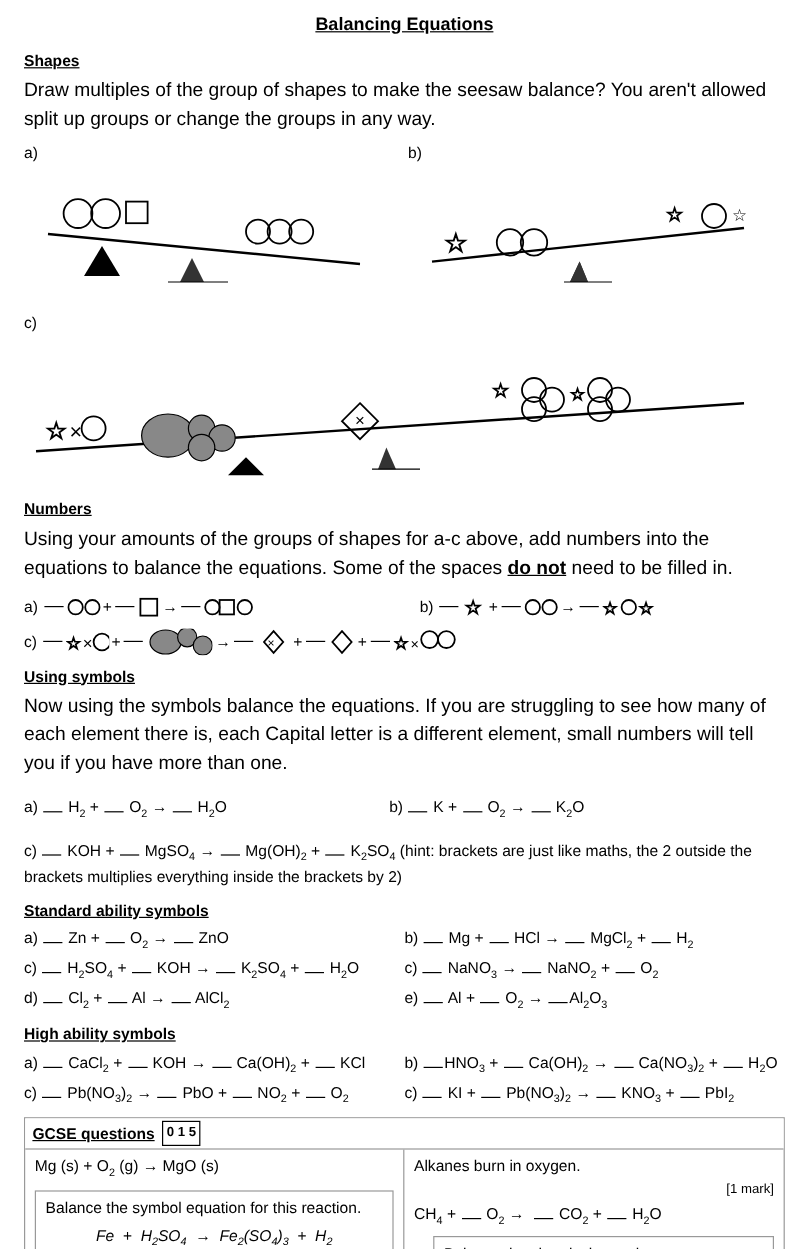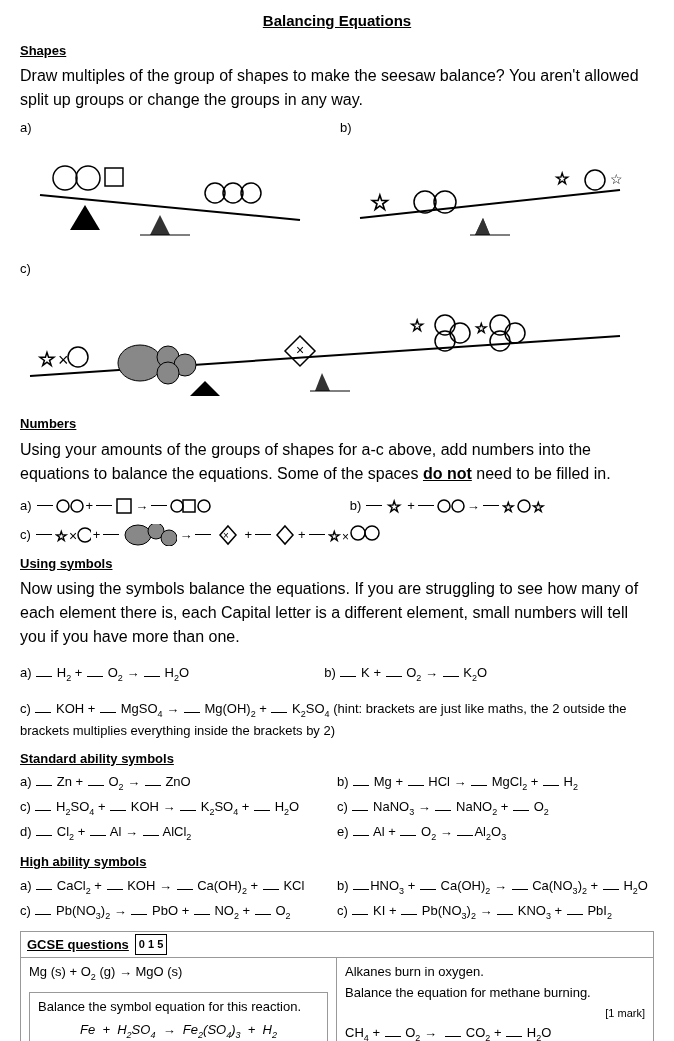--- a/index.html
+++ b/index.html
@@ -368,21 +368,20 @@
       <div class="gcse-eq-box" style="margin-top:8px;">
         <div>Balance the symbol equation for this reaction.</div>
         <div style="margin-top:4px; text-align:center;font-style:italic;">
           Fe &nbsp;+&nbsp; H<sub>2</sub>SO<sub>4</sub> &nbsp;→&nbsp; Fe<sub>2</sub>(SO<sub>4</sub>)<sub>3</sub> &nbsp;+&nbsp; H<sub>2</sub>
         </div>
       </div>
     </div>
 
     <div class="gcse-right">
       <div>Alkanes burn in oxygen.</div>
-      <div style="margin-top:2px;">Balance the equation for methane burning.</div>
       <div style="text-align:right; font-size:11px; margin-top:2px;">[1 mark]</div>
       <div style="margin-top:2px;">
         CH<sub>4</sub> + <span class="blank"></span> O<sub>2</sub> →&nbsp; <span class="blank"></span> CO<sub>2</sub> + <span class="blank"></span> H<sub>2</sub>O
       </div>
       <div class="gcse-eq-box2" style="margin-top:6px;">
         <div>Balance the chemical equation.</div>
         <div style="margin-top:4px; text-align:center;">
           <span class="blank"></span> H<sub>2</sub>O<sub>2</sub> → <span class="blank"></span>H<sub>2</sub>O + O<sub>2</sub>
         </div>
       </div>

